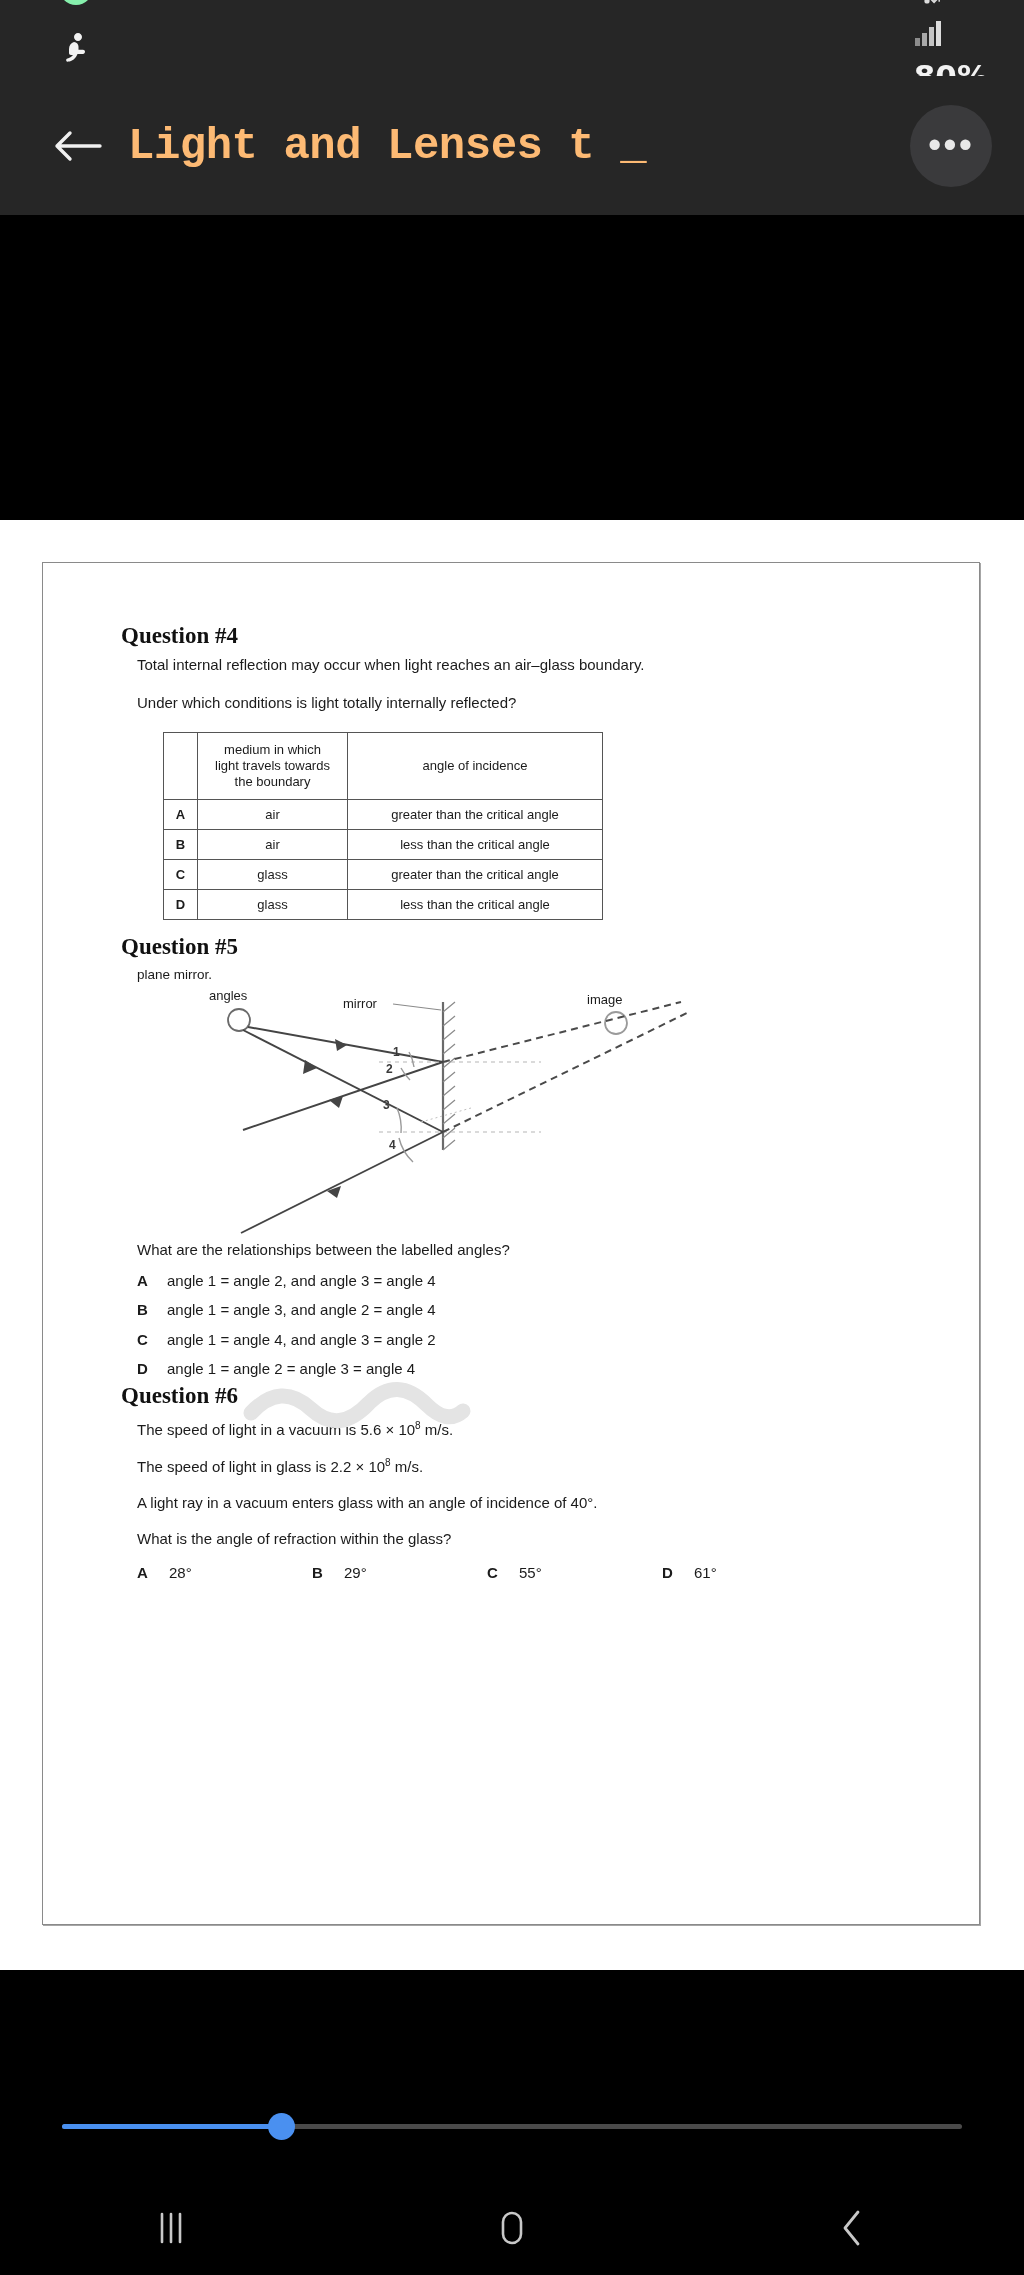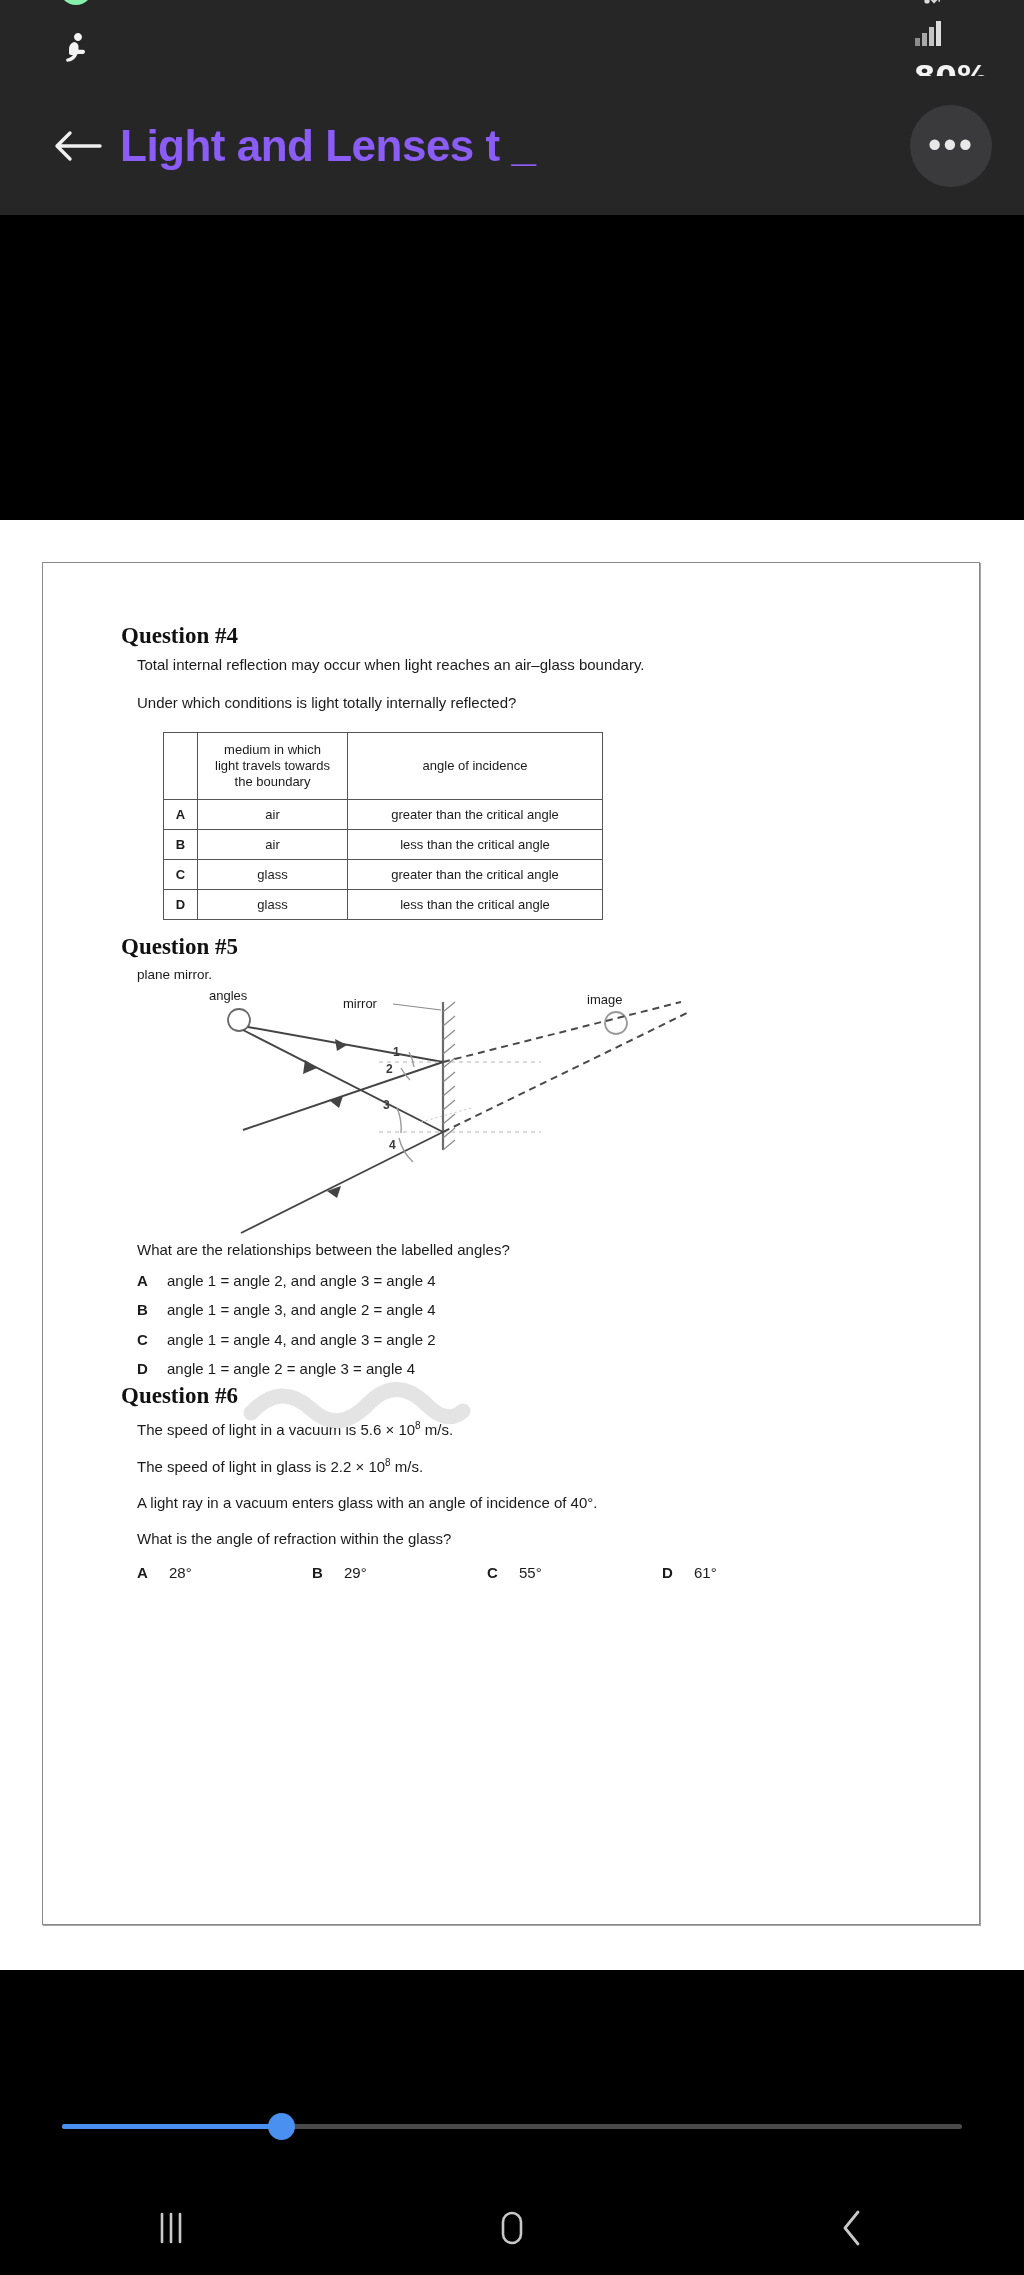--- a/index.html
+++ b/index.html
@@ -40,23 +40,24 @@
   
   .toolbar {
     position: absolute; left: 0; top: 76px; width: 1024px; height: 139px;
     background: #262626; display: flex; align-items: center;
   }
   .back-btn {
     width: 84px; margin-left: 36px; display: flex;
     align-items: center; justify-content: center; cursor: pointer;
   }
   .toolbar-title {
-    flex: 1; color: #8b5cf6; font-size: 44px; font-weight: bold;
-    font-family: Liberation Sans, sans-serif;
+    flex: 1; color: #fdba74; font-size: 44px; font-weight: bold;
+    font-family: Liberation Mono, monospace;
     letter-spacing: -0.5px; white-space: nowrap; overflow: hidden;
+    margin-left: 8px;
   }
   .overflow-btn {
     width: 82px; height: 82px; border-radius: 50%;
     background: #3a3a3c; margin-right: 32px;
     display: flex; align-items: center; justify-content: center;
     cursor: pointer;
   }
   .overflow-btn .dots {
     color: #e8e8e8; font-size: 38px; line-height: 0.4; letter-spacing: 2px;
   }

